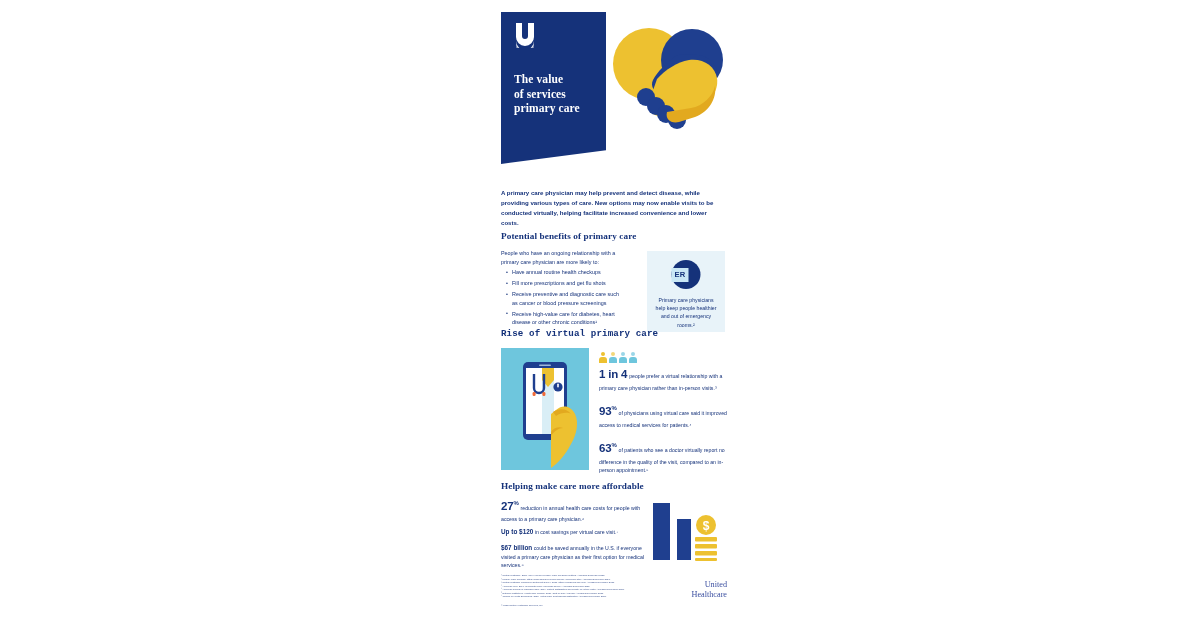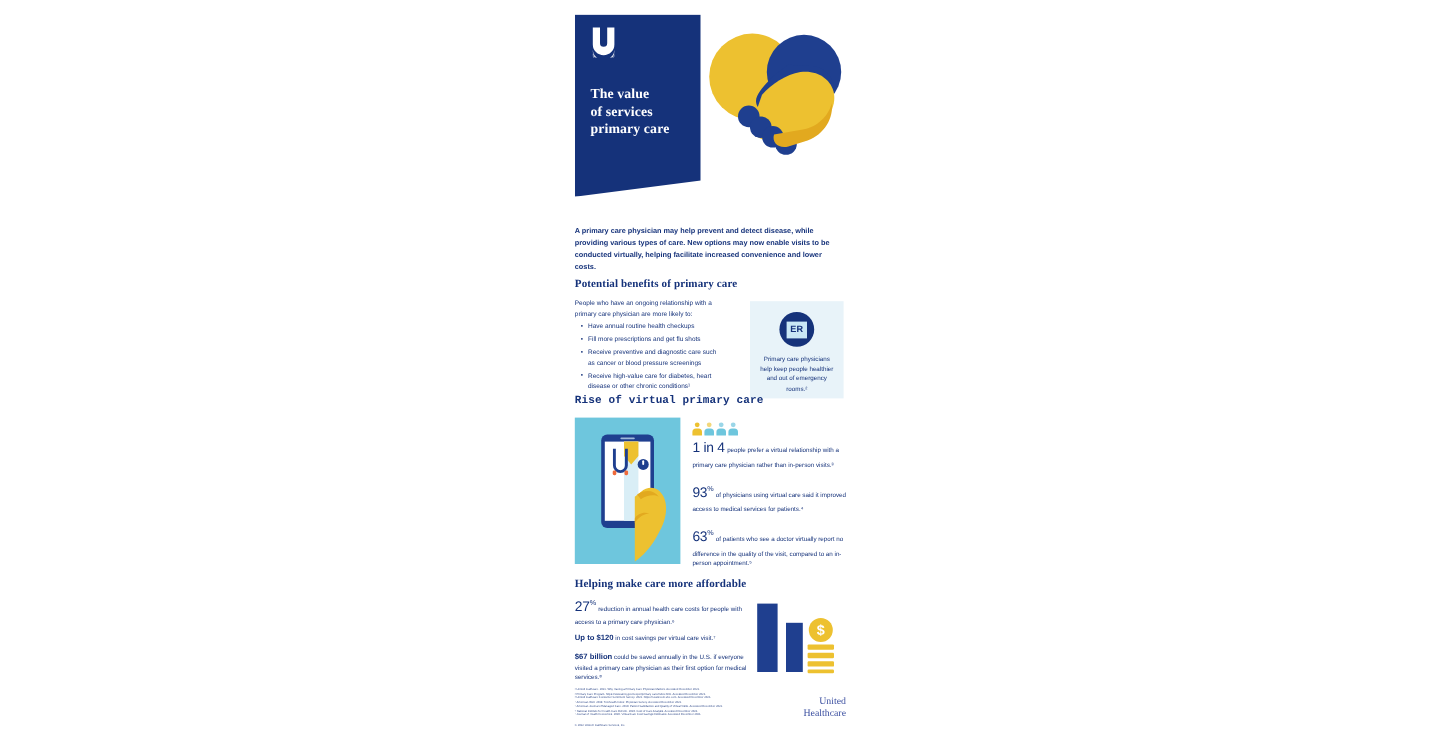--- a/index.html
+++ b/index.html
@@ -3,21 +3,21 @@
 <meta charset="utf-8">
 <style>
   * { box-sizing: border-box; margin: 0; padding: 0; }
   html, body {
     width: 1200px; height: 627px;
     background: #ffffff;
     font-family: "Liberation Sans", sans-serif;
     overflow: hidden;
   }
   .page { position: relative; width: 1200px; height: 627px; background: #fff; }
-  .sheet { position: absolute; left: 470px; top: 0px; width: 244px; height: 627px; background: #fff; }
+  .sheet { position: absolute; left: 492px; top: 0px; width: 244px; height: 627px; background: #fff; }
 
   
   .hero { position: relative; width: 244px; height: 175px; }
   .hero-panel {
     position: absolute; left: 9px; top: 12px; width: 105px; height: 152px;
     background: #15327a;
     clip-path: polygon(0 0, 100% 0, 100% 91%, 0 100%);
   }
   .uhc-mark { position: absolute; left: 22px; top: 22px; width: 22px; height: 26px; }
   .hero-title {
@@ -59,39 +59,39 @@
     content: "\2022"; position: absolute; left: 0; top: -.5px; color: #15327a;
   }
 
   .er-card {
     position: absolute; left: 155px; top: 251px; width: 78px; height: 81px;
     background: #e8f3f9;
   }
   .er-badge {
     position: absolute; left: 50%; top: 9px; transform: translateX(-50%);
     width: 29px; height: 29px; border-radius: 50%;
-    background: #15327a; display: flex; align-items: center; justify-content: center;
+    background: #15327a; display: flex; align-items: center; justify-content: flex-start;
   }
   .er-inner {
     width: 17px; height: 14px; background: #c9e7f5;
     display: flex; align-items: center; justify-content: center;
     color: #15327a; font-weight: 700; font-size: 7.6px; letter-spacing: .2px;
   }
   .er-caption {
     position: absolute; left: 6px; top: 45px; width: 66px; text-align: center;
     color: #15327a; font-size: 5.2px; line-height: 1.58;
   }
 
   
   .phone-card { position: absolute; left: 9px; top: 348px; width: 88px; height: 122px; background: #6ec6dd; }
   .stats { position: absolute; left: 107px; top: 352px; width: 128px; }
   .stat { position: relative; margin-bottom: 11px; }
   .stat-text { color: #15327a; font-size: 5.2px; line-height: 1.55; }
   .bignum {
-    font-size: 11.5px; font-weight: 400; color: #15327a;
+    font-size: 11.5px; font-weight: 700; color: #15327a;
     letter-spacing: -.2px; margin-right: 2px;
   }
   .bignum .sup { font-size: 6px; vertical-align: super; }
   .people-row { display: flex; gap: 2px; margin-bottom: 3px; }
   .person { width: 8px; height: 11px; position: relative; }
   .person .head { position: absolute; left: 2px; top: 0; width: 4px; height: 4px; border-radius: 50%; }
   .person .body { position: absolute; left: 0; top: 4.8px; width: 8px; height: 6.2px; border-radius: 3px 3px 0.5px 0.5px; }
 
   
   .afford-block { position: absolute; left: 9px; width: 145px; color: #15327a; font-size: 5.2px; line-height: 1.58; }

